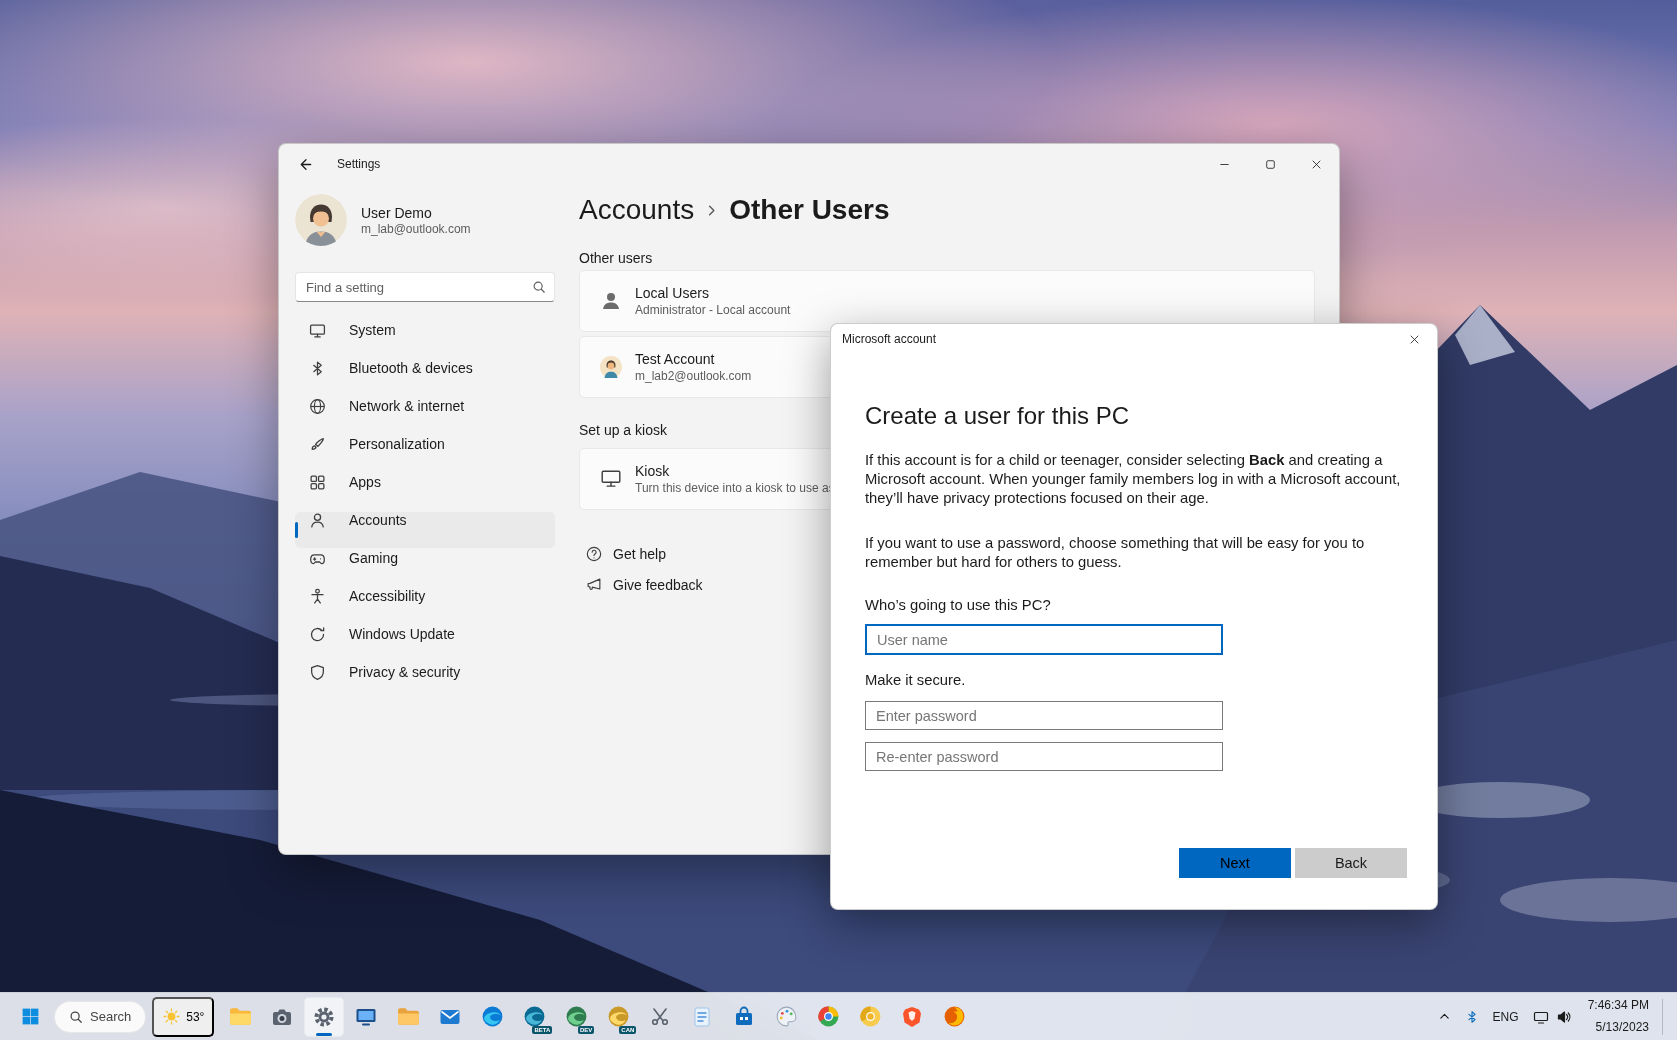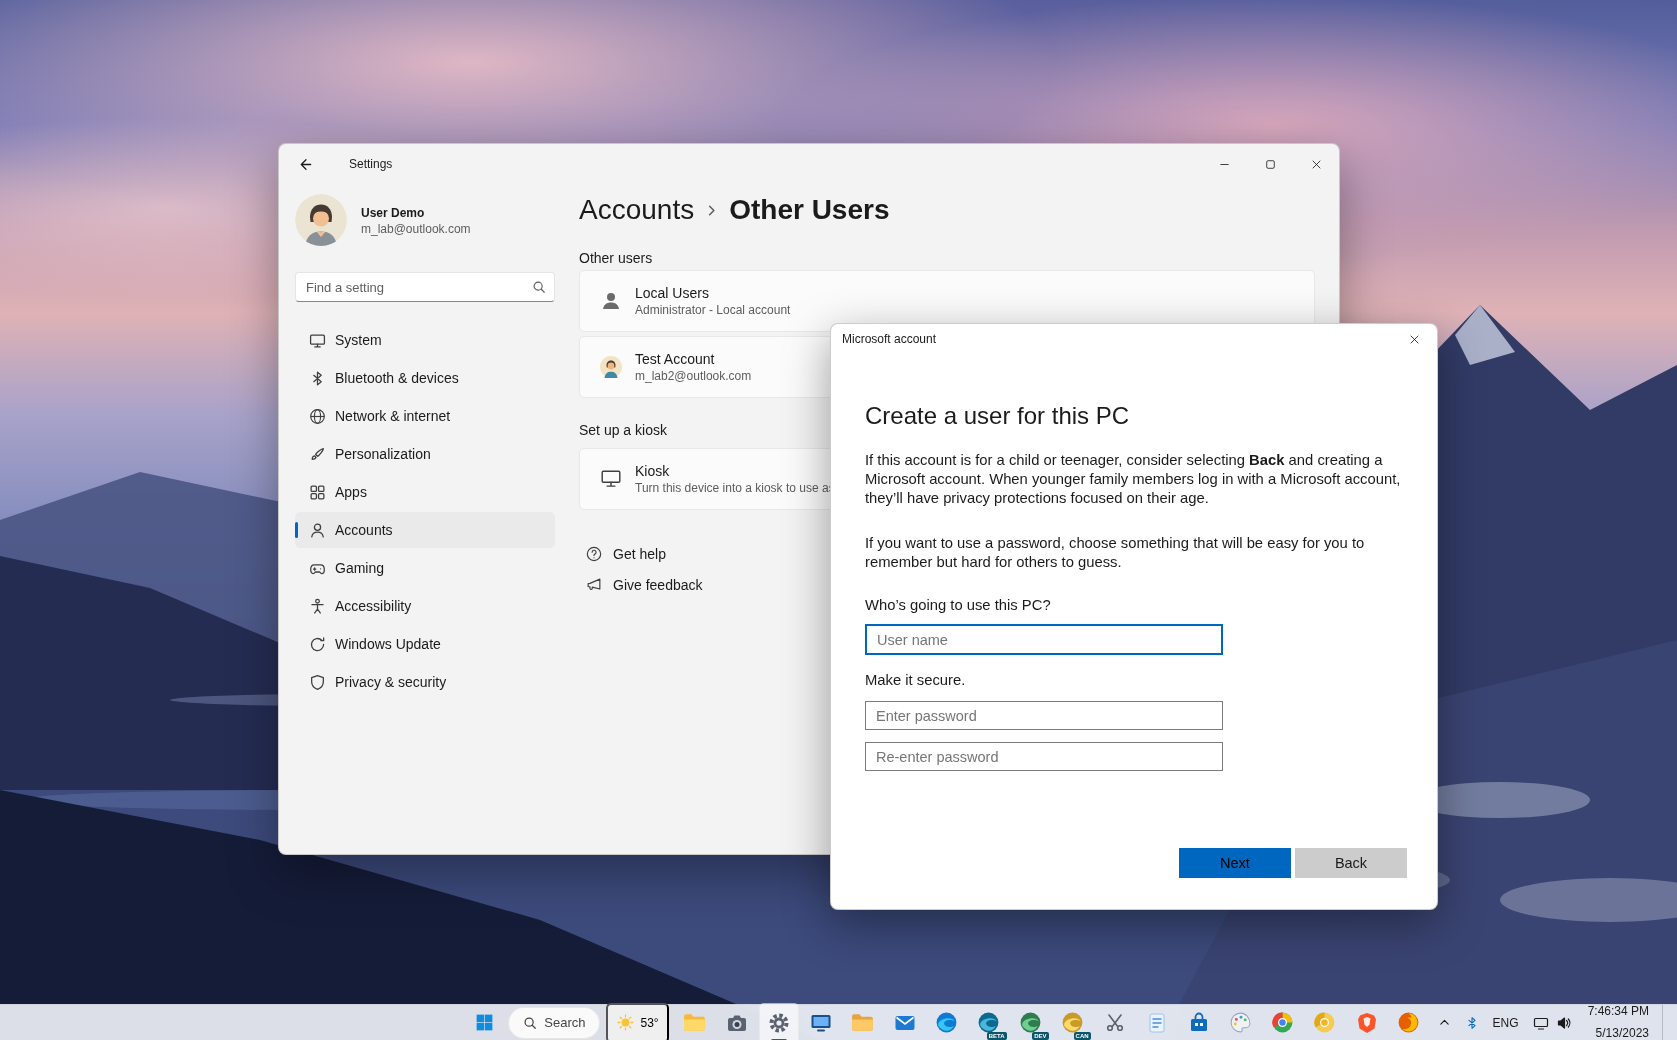--- a/index.html
+++ b/index.html
@@ -12,34 +12,34 @@
  radial-gradient(760px 200px at 76% 12%,rgba(238,178,190,.8),transparent 65%),
  radial-gradient(520px 130px at 10% 20%,rgba(248,214,214,.6),transparent 70%),
  radial-gradient(1400px 420px at 50% 0%,rgba(109,100,160,.45),transparent 75%),
  linear-gradient(180deg,#4f5d9b 0%,#7b7db7 12%,#c09ab0 22%,#dfb2b6 30%,#a8a2c9 40%,#7f8abc 52%,#5f70a6 62%,#47568d 75%,#303c6a 90%,#232c52 100%)}
 .wallpaper svg{position:absolute;inset:0;width:100%;height:100%}
 
 .settings-window{position:absolute;left:278px;top:143px;width:1062px;height:712px;background:#f3f3f3;border-radius:8px;border:1px solid rgba(0,0,0,.18);box-shadow:0 18px 50px rgba(0,0,0,.35);z-index:10;overflow:hidden}
 .sw-titlebar{height:40px;display:flex;align-items:center}
 .icon-btn{background:none;border:none;display:flex;align-items:center;justify-content:center;cursor:pointer}
 .back-btn{width:40px;height:36px;margin-left:6px;border-radius:5px}
-.sw-title{font-size:12px;margin-left:24px}
+.sw-title{font-size:12px;margin-left:12px}
 .win-controls{margin-left:auto;display:flex;height:40px}
 .win-controls .icon-btn{width:46px;height:40px}
 
 .sidebar{position:absolute;top:40px;left:0;width:292px;bottom:0;padding:0 16px}
 .profile{display:flex;align-items:center;gap:14px;margin:10px 0 0 0;padding-left:0}
 .profile-avatar{width:52px;height:52px;border-radius:50%;overflow:hidden;flex:0 0 auto}
-.profile-name{font-size:12px;font-weight:bold;line-height:18px}
+.profile-name{font-size:14px;font-weight:normal;line-height:18px}
 .profile-email{font-size:12px;color:#5d5d5d;line-height:15px}
 .searchbox{margin-top:26px;height:30px;background:#fff;border:1px solid #e5e5e5;border-bottom:1px solid #868686;border-radius:4px;display:flex;align-items:center;padding:0 8px 0 10px}
 .searchbox input{flex:1;border:none;outline:none;font-size:13px;font-family:inherit;color:#1b1b1b;background:transparent}
 .searchbox input::placeholder{color:#616161}
 .nav{margin-top:20px}
-.nav-item{position:relative;display:flex;align-items:center;gap:9px;height:36px;padding-left:14px;border-radius:5px;font-size:14px;margin-bottom:2px;cursor:pointer}
+.nav-item{position:relative;display:flex;align-items:flex-start;gap:23px;height:36px;padding-left:14px;border-radius:5px;font-size:14px;margin-bottom:2px;cursor:pointer}
 .nav-item.selected{background:#eaeaea}
 .nav-indicator{position:absolute;left:0;top:10px;width:3px;height:16px;border-radius:2px;background:#0067c0}
 .nav-icon{width:17px;height:17px;display:flex}
 .nav-icon svg{width:17px;height:17px}
 
 .content{position:absolute;left:300px;top:40px;right:24px;bottom:0}
 .breadcrumb{margin-top:10px;display:flex;align-items:center;gap:10px;font-size:28px}
 .bc-root{font-weight:400;cursor:pointer}
 .bc-current{font-weight:600}
 .section-label{margin-top:24px;font-size:14px}
@@ -65,21 +65,21 @@
 .who{top:273px}.secure{top:348px}
 .dlg-input{position:absolute;left:34px;width:358px;height:29px;border:1px solid #7a7a7a;font-size:14.5px;font-family:inherit;padding:0 10px;outline:none;background:#fff}
 .dlg-input::placeholder{color:#767676}
 .in-user{top:300px;height:31px;border:2px solid #0067c0}
 .in-pass{top:377px}
 .in-repass{top:418px}
 .dlg-btn{position:absolute;top:524px;width:112px;height:30px;font-size:14.5px;font-family:inherit;border:1px solid transparent;cursor:pointer}
 .btn-next{left:348px;background:#0067c0;color:#000000}
 .btn-back{left:464px;background:#cccccc;color:#1b1b1b}
 
-.taskbar{position:absolute;left:0;right:0;bottom:0;height:36px;background:rgba(242,245,251,.9);backdrop-filter:blur(18px);border-top:1px solid rgba(0,0,0,.06);z-index:30;display:flex;align-items:center;justify-content:flex-end;padding:0 10px}
+.taskbar{position:absolute;left:0;right:0;bottom:0;height:48px;background:rgba(242,245,251,.9);backdrop-filter:blur(18px);border-top:1px solid rgba(0,0,0,.06);z-index:30;display:flex;align-items:center;justify-content:space-between;padding:0 10px}
 .tb-left,.tb-right{display:flex;align-items:center;height:100%}
 .tb-btn{position:relative;width:40px;height:40px;border-radius:5px;background:none;border:none;display:flex;align-items:center;justify-content:center;cursor:pointer;margin-right:2px}
 .tb-btn.active{background:rgba(255,255,255,.62);box-shadow:inset 0 0 0 1px rgba(0,0,0,.04)}
 .tb-ind{position:absolute;bottom:1px;left:50%;transform:translateX(-50%);width:16px;height:3px;border-radius:2px;background:#0067c0}
 .tb-badge{position:absolute;right:2px;bottom:3px;font-size:6px;font-weight:bold;color:#fff;background:#0b556a;border-radius:2px;padding:0 2px;line-height:8px}
 .search-pill{height:32px;border-radius:16px;background:rgba(255,255,255,.85);border:1px solid rgba(0,0,0,.08);display:flex;align-items:center;gap:7px;padding:0 14px;margin:0 6px 0 2px;font-size:13px;color:#454545;cursor:pointer}
 .weather{display:flex;align-items:center;gap:5px;height:40px;padding:0 8px;border-radius:5px;margin-right:6px;cursor:pointer;font-size:12px}
 .tray-btn{height:36px;border:none;background:none;border-radius:5px;display:flex;align-items:center;gap:7px;padding:0 7px;cursor:pointer;font-size:12px;color:#1b1b1b;font-family:inherit}
 .clock{flex-direction:column;align-items:flex-end;justify-content:center;line-height:15px;padding:0 9px}
 .desk-sliver{width:5px;height:36px;border-left:1px solid rgba(0,0,0,.18);margin-left:4px}

